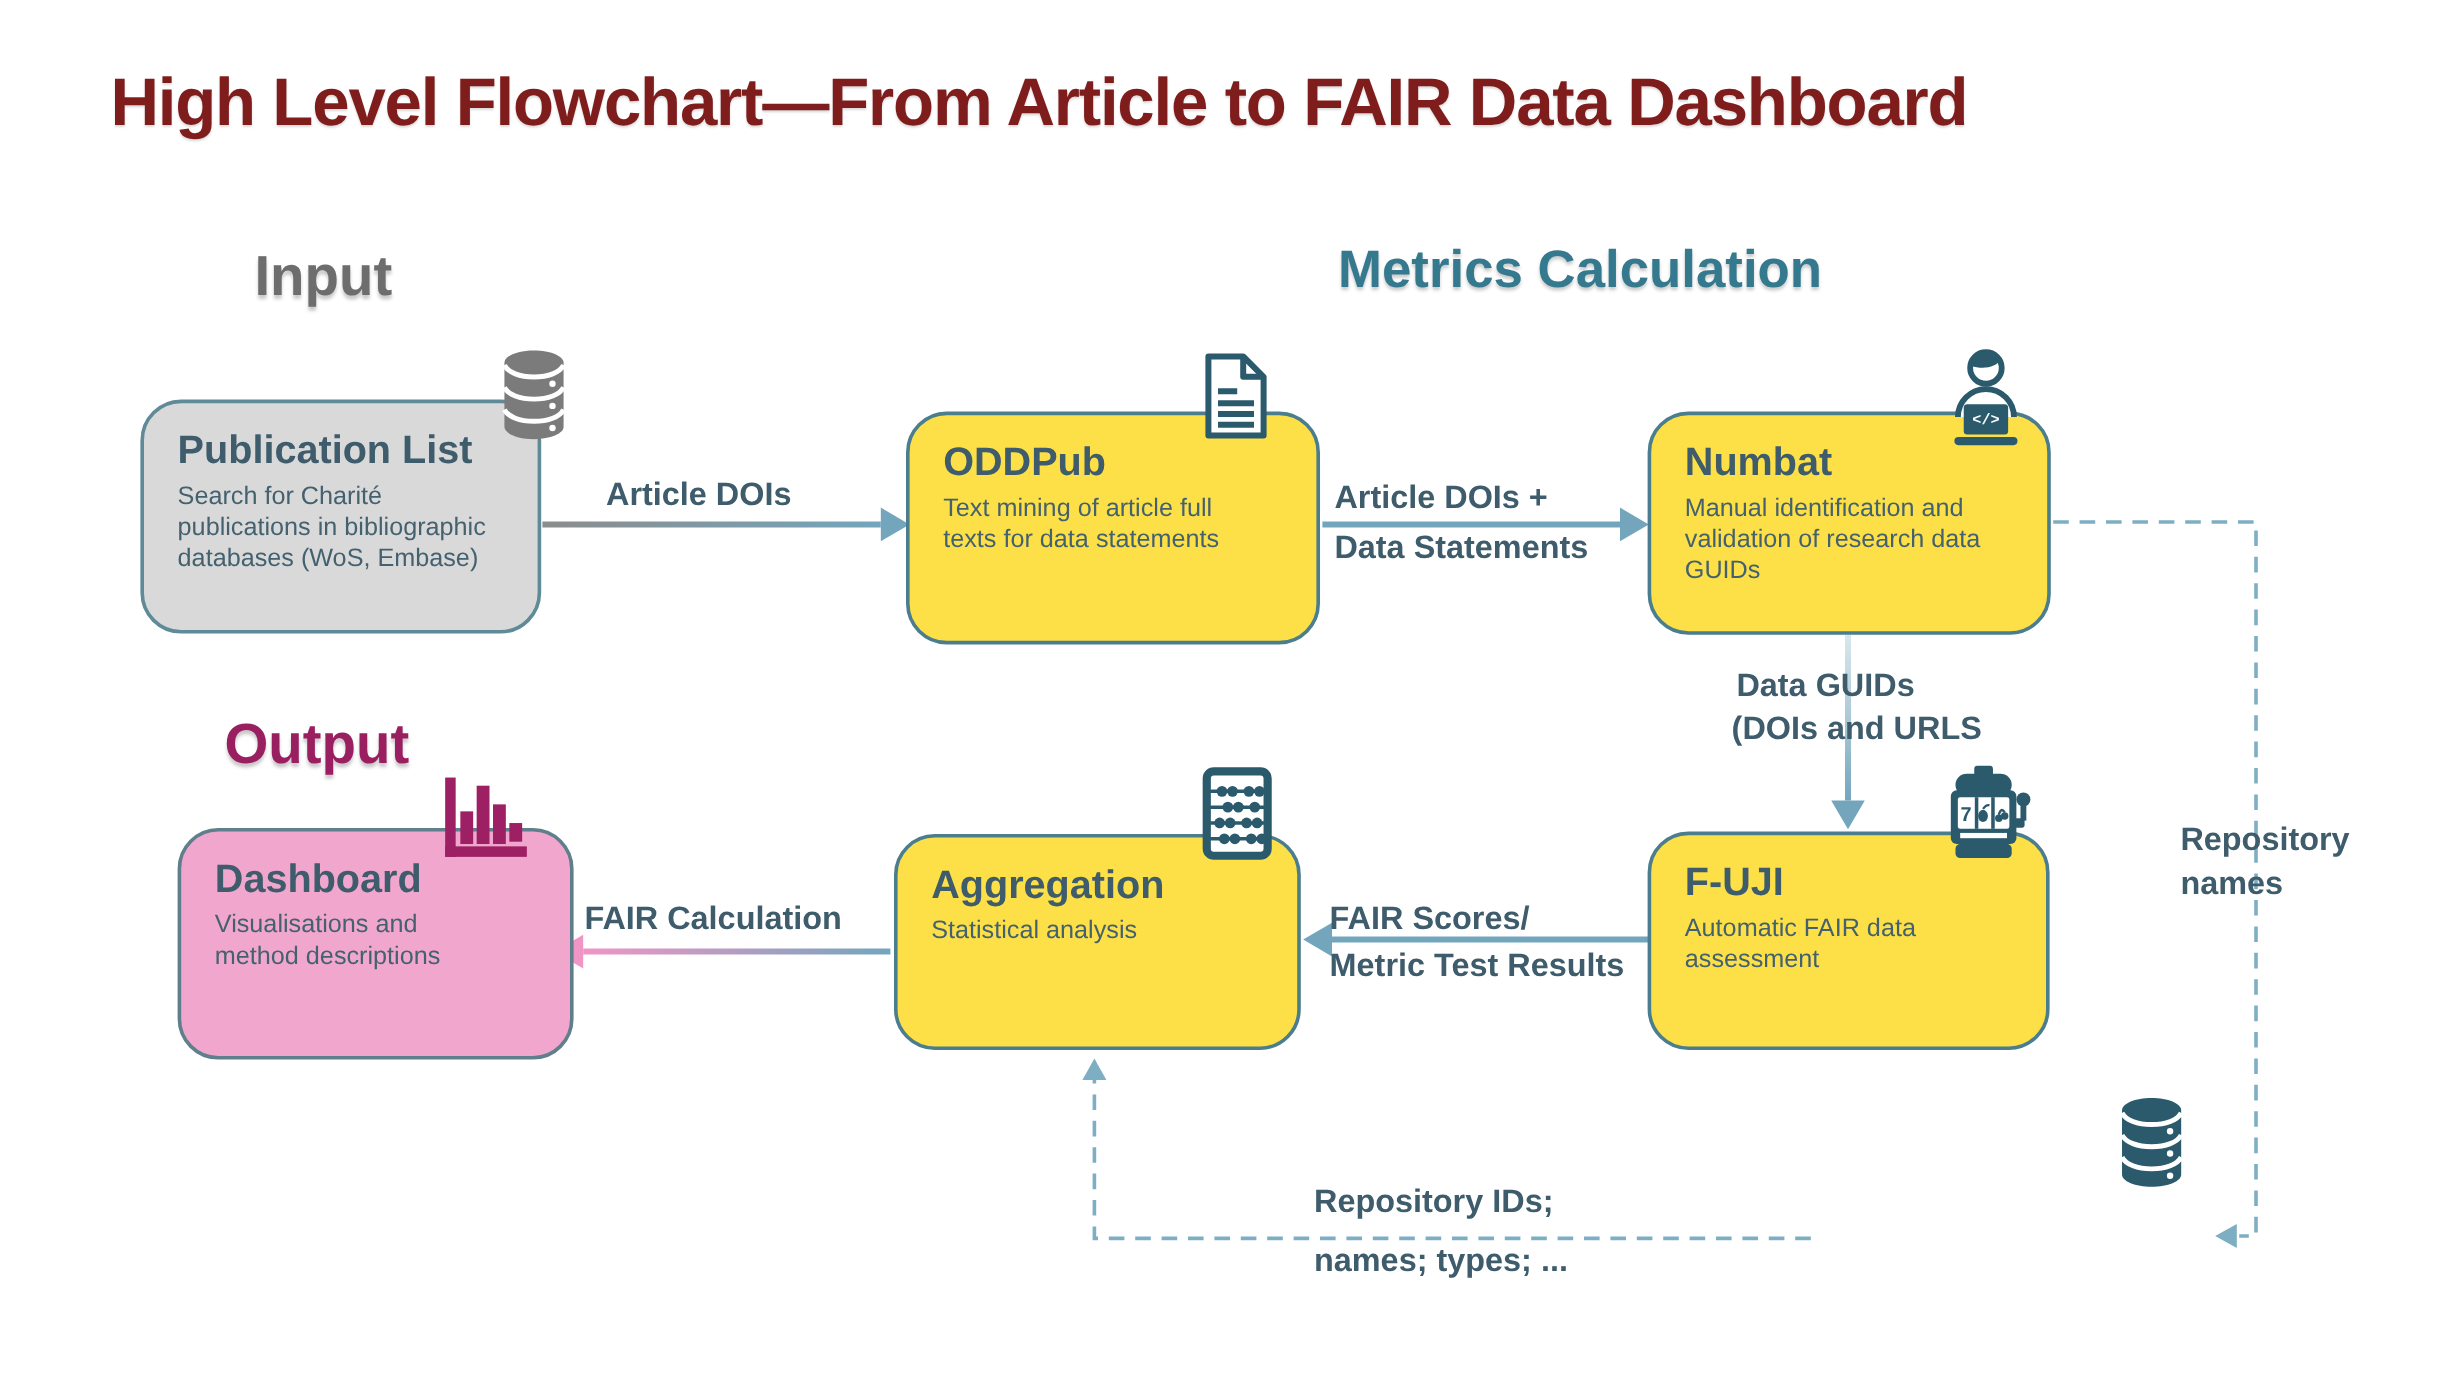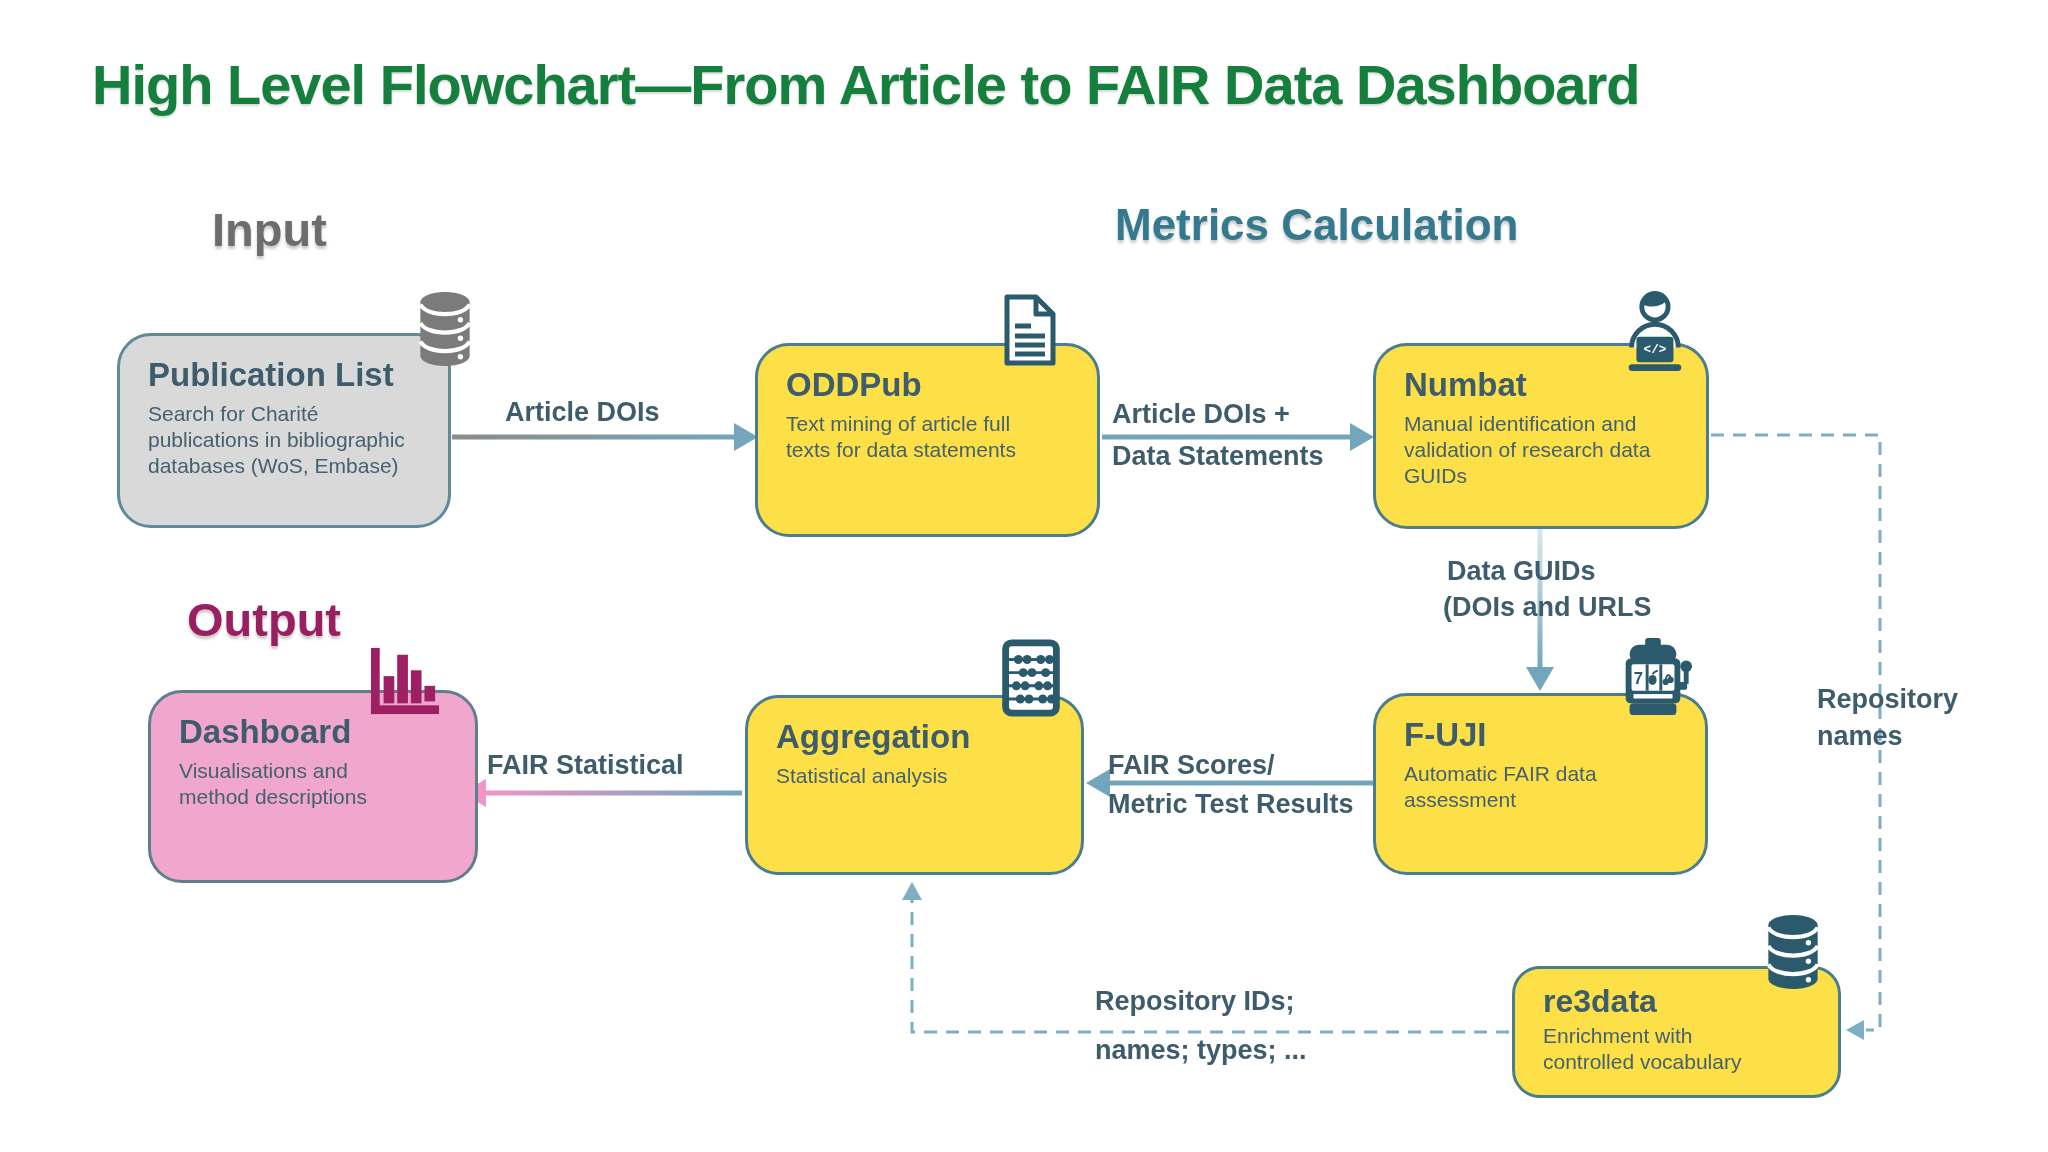--- a/index.html
+++ b/index.html
@@ -1,21 +1,21 @@
 <!DOCTYPE html>
 <html><head>
 <meta charset="utf-8">
 <style>
   html,body{margin:0;padding:0;background:#fff;}
   body{width:2048px;height:1152px;position:relative;overflow:hidden;
        font-family:"Liberation Sans", sans-serif;}
   .canvas{position:absolute;inset:0;}
 
   .main-title{position:absolute;left:92px;top:52px;font-size:56px;font-weight:700;
-    color:#15803d;letter-spacing:-1px;white-space:nowrap;
+    color:#7f1d1d;letter-spacing:-1px;white-space:nowrap;
     text-shadow:0 2px 2px rgba(0,0,0,0.15);}
 
   .heading{position:absolute;font-size:47px;font-weight:700;white-space:nowrap;
     text-shadow:0 3px 3px rgba(0,0,0,0.22);}
   .heading.input{left:212px;top:202px;color:#6D6D6D;}
   .heading.metrics{left:1115px;top:200px;color:#35798F;font-size:44px;text-align:right;}
   .heading.output{left:187px;top:592px;color:#9A1F61;}
 
   svg.arrows{position:absolute;left:0;top:0;z-index:1;}
 
@@ -120,24 +120,20 @@
   <div class="node blue" style="left:745px;top:695px;width:339px;height:180px;">
     <div class="node-title">Aggregation</div>
     <div class="node-desc">Statistical analysis</div>
   </div>
 
   <div class="node pink" style="left:118px;top:690px;width:330px;height:193px;">
     <div class="node-title">Dashboard</div>
     <div class="node-desc" style="width:232px;">Visualisations and method descriptions</div>
   </div>
 
-  <div class="node blue small" style="left:1512px;top:966px;width:329px;height:132px;">
-    <div class="node-title">re3data</div>
-    <div class="node-desc" style="width:220px;margin-top:2px;">Enrichment with controlled vocabulary</div>
-  </div>
 
   <div class="icon" style="left:416px;top:291px;">
     <svg width="58" height="76" viewBox="0 0 56 74">
       <path d="M4 11 C4 5.5 14.7 1 28 1 C41.3 1 52 5.5 52 11 L52 63 C52 68.5 41.3 73 28 73 C14.7 73 4 68.5 4 63 Z" fill="#7B7B7B"></path>
       <path d="M4 13 C7 19 16.5 22.5 28 22.5 C39.5 22.5 49 19 52 13" stroke="#fff" stroke-width="4" fill="none"></path>
       <path d="M4 31 C7 37 16.5 40.5 28 40.5 C39.5 40.5 49 37 52 31" stroke="#fff" stroke-width="4" fill="none"></path>
       <path d="M4 49 C7 55 16.5 58.5 28 58.5 C39.5 58.5 49 55 52 49" stroke="#fff" stroke-width="4" fill="none"></path>
       <circle cx="43" cy="28" r="2.6" fill="#fff"></circle>
         <circle cx="43" cy="46" r="2.6" fill="#fff"></circle>
         <circle cx="43" cy="64" r="2.6" fill="#fff"></circle>
@@ -240,21 +236,21 @@
 
   <div class="elabel" style="left:1112px;top:399px;">Article DOIs +</div>
   <div class="elabel" style="left:1112px;top:441px;">Data Statements</div>
 
   <div class="elabel" style="left:1447px;top:556px;">Data GUIDs</div>
   <div class="elabel" style="left:1443px;top:592px;">(DOIs and URLS</div>
 
   <div class="elabel" style="left:1108px;top:750px;">FAIR Scores/</div>
   <div class="elabel" style="left:1108px;top:789px;">Metric Test Results</div>
 
-  <div class="elabel" style="left:487px;top:750px;">FAIR Statistical</div>
+  <div class="elabel" style="left:487px;top:750px;">FAIR Calculation</div>
 
   <div class="elabel" style="left:1817px;top:684px;">Repository</div>
   <div class="elabel" style="left:1817px;top:721px;">names</div>
 
   <div class="elabel" style="left:1095px;top:986px;">Repository IDs;</div>
   <div class="elabel" style="left:1095px;top:1035px;">names; types; ...</div>
 
 </div>
 
 </body></html>

